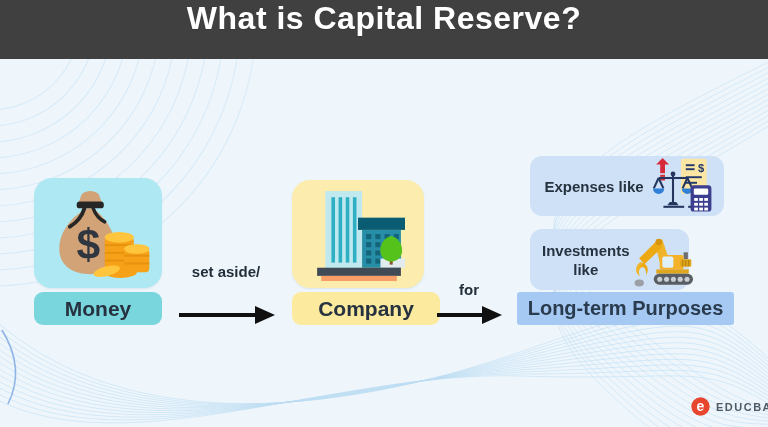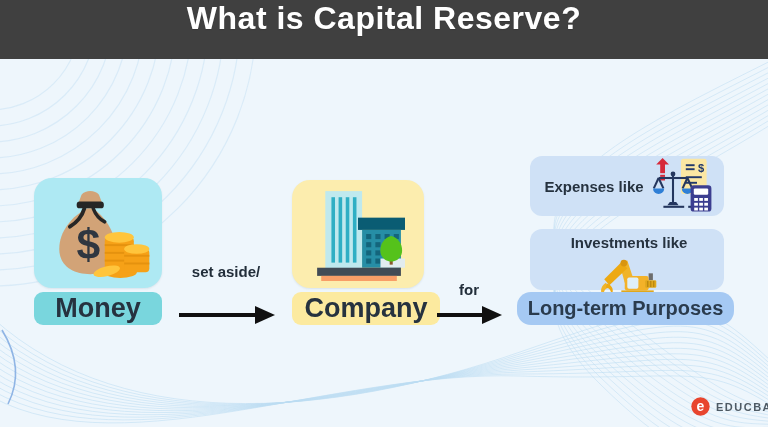--- a/index.html
+++ b/index.html
@@ -20,39 +20,39 @@
   }
   .abs{position:absolute;z-index:3;}
   .tile{
     border-radius:18px;display:flex;align-items:center;justify-content:center;
     box-shadow:0 1px 2px rgba(40,80,100,.10);
   }
   .tile-money{left:34px;top:178px;width:128px;height:110px;background:#aee9f3;}
   .tile-company{left:292px;top:180px;width:132px;height:108px;background:#fcedae;}
   .node-label{
     border-radius:9px;display:flex;align-items:center;justify-content:center;
-    font-weight:bold;font-size:27px;color:#26323f;
+    font-weight:bold;font-size:21px;color:#26323f;
   }
   .label-money{left:34px;top:292px;width:128px;height:33px;background:#79d6dd;}
   .label-company{left:292px;top:292px;width:148px;height:33px;background:#fcea9f;}
-  .label-longterm{left:517px;top:292px;width:217px;height:33px;background:#a5c9f3;border-radius:14px;font-size:20px;color:#2a3b4d;}
+  .label-longterm{left:517px;top:292px;width:217px;height:33px;background:#a5c9f3;border-radius:3px;font-size:20px;color:#2a3b4d;}
   .arrow-label{
     text-align:center;font-size:15px;font-weight:700;line-height:18px;color:#222e3a;
   }
   .arrow-label-1{left:176px;top:263px;width:100px;}
   .arrow-label-2{left:436px;top:281px;width:66px;}
   .arrow-svg{display:block;}
   .arrow-1{left:178px;top:305px;}
   .arrow-2{left:436px;top:305px;}
   .purpose-box{
     background:#cfe1f6;border-radius:12px;display:flex;align-items:center;
     padding:4px 8px 4px 12px;box-sizing:border-box;
   }
   .purpose-1{left:530px;top:156px;width:194px;height:60px;}
-  .purpose-2{left:530px;top:229px;width:194px;height:61px;flex-direction:column;}
+  .purpose-2{left:530px;top:229px;width:159px;height:61px;}
   .purpose-text{
     flex:1;text-align:center;font-size:15px;font-weight:bold;line-height:19px;color:#26323f;
   }
   .purpose-icon{flex:0 0 auto;}
   .brand{
     left:690px;top:396px;display:flex;align-items:center;gap:5px;z-index:3;
   }
   .brand-text{font-size:11px;font-weight:bold;letter-spacing:1.5px;color:#4e5a64;}
 </style>
 </head>

